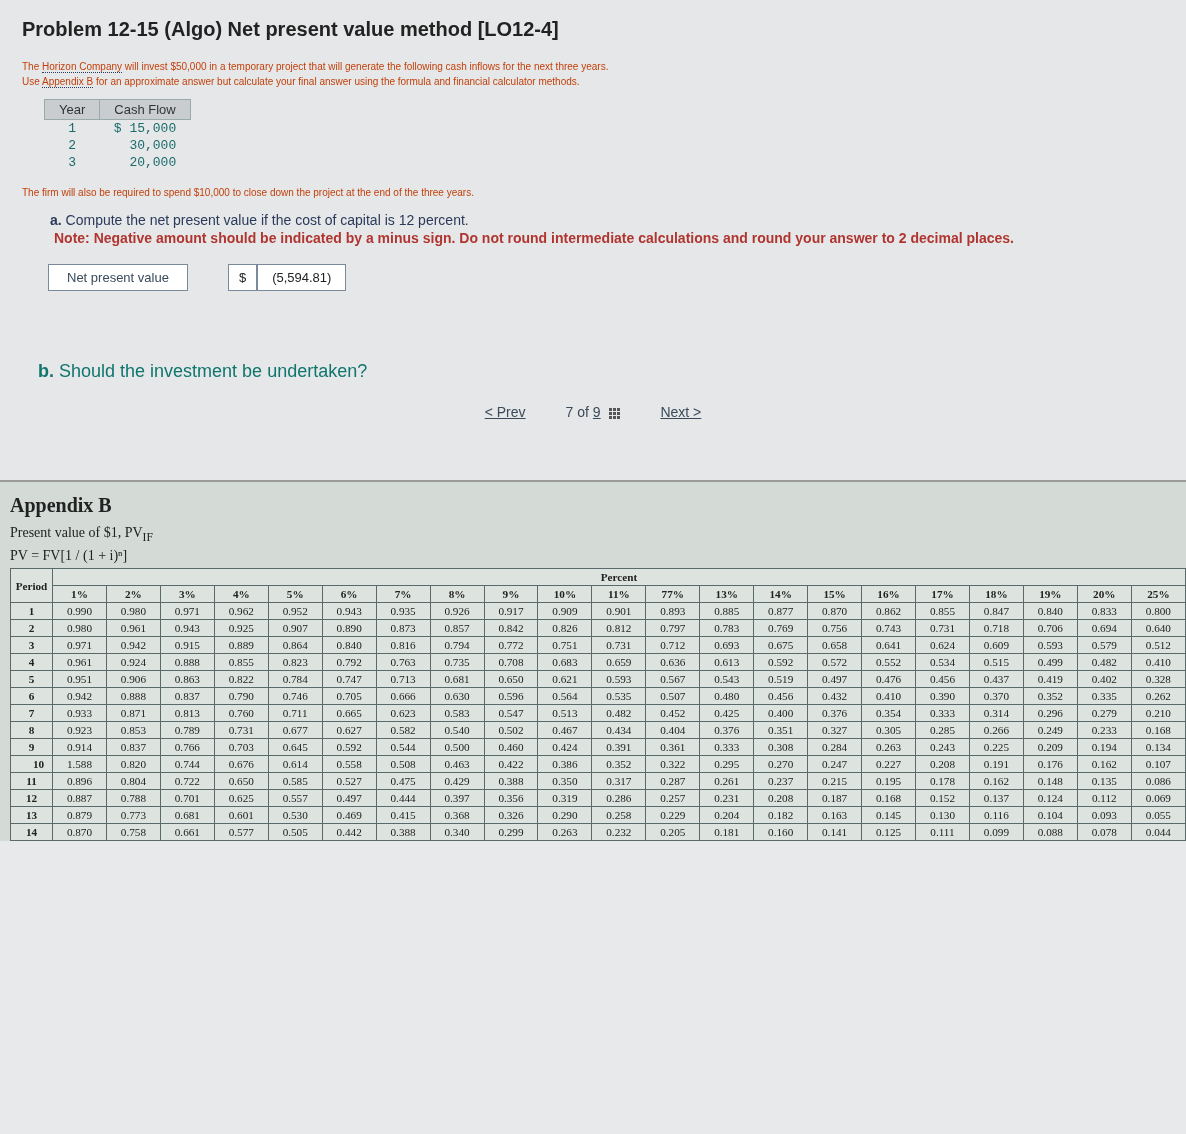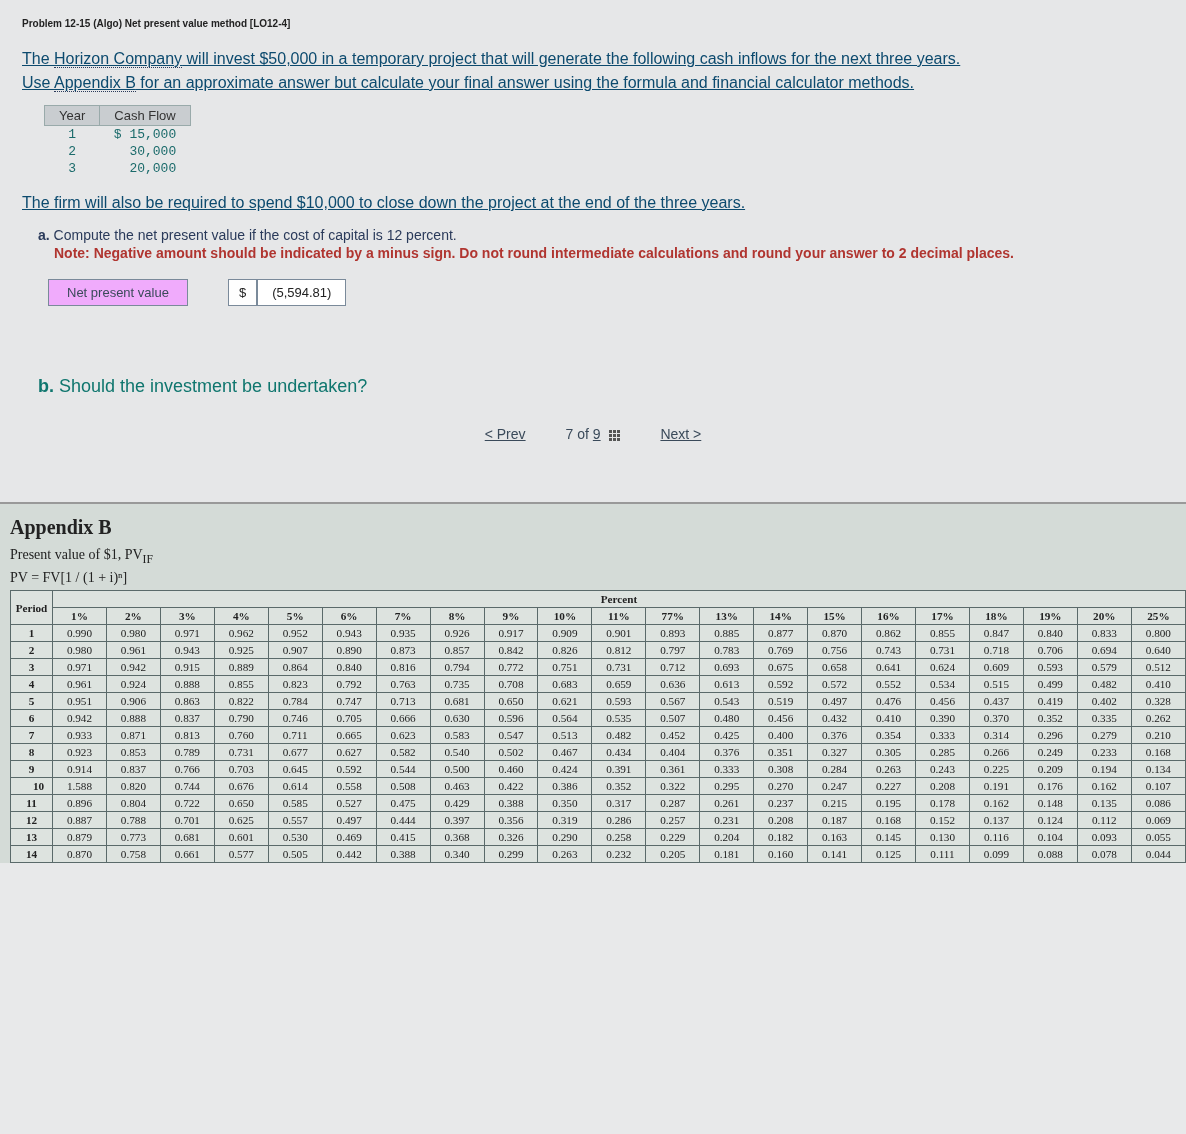--- a/index.html
+++ b/index.html
@@ -1,32 +1,32 @@
 <!DOCTYPE html>
 <html><head>
 <meta charset="utf-8">
 <style>
   * { box-sizing: border-box; margin: 0; padding: 0; }
   body { font-family: Arial, Helvetica, sans-serif; background: #e8e9ea; color: #222; width: 1186px; }
   .problem-panel { background: #e6e7e8; padding: 18px 22px 60px 22px; border-bottom:2px solid #999; }
-  .title { font-weight: bold; font-size: 10px; margin-bottom: 18px; }
-  .body-text { font-size: 16px; line-height: 1.5; color: #0c4a6e; margin-bottom: 6px; text-decoration: underline; }
+  .title { font-weight: bold; font-size: 20px; margin-bottom: 18px; }
+  .body-text { font-size: 10px; line-height: 1.5; color: #c2410c; margin-bottom: 6px; }
   .dotted { border-bottom: 1px dotted #2a3a5a; }
   .cf-table { margin: 10px 0 14px 22px; border-collapse: collapse; font-size: 13px; color: #1b6b6b; }
   .cf-table th { background:#c9cdd0; color:#333; font-weight: normal; padding: 2px 14px; border:1px solid #9aa; }
   .cf-table td { padding: 1px 14px; text-align:center; font-family: 'Courier New', monospace; }
   .cf-table td.amt { text-align:right; }
-  .part-a { font-size:14px; color:#2a3a5a; margin-left:16px; }
+  .part-a { font-size:14px; color:#2a3a5a; margin-left:28px; }
   .note { font-weight: bold; color:#b03530; font-size:14px; margin-left:32px; line-height:1.45; }
   .npv-row { display:flex; align-items:center; gap:0; margin: 16px 0 0 26px; }
-  .npv-label-box { border:1px solid #7a8a9a; padding:5px 18px; font-size:13px; color:#3a4a5a; background:#f0abfc; }
+  .npv-label-box { border:1px solid #7a8a9a; padding:5px 18px; font-size:13px; color:#3a4a5a; background:#ffffff; }
   .npv-dollar { border:1px solid #7a8a9a; border-left:1px solid #7a8a9a; padding:5px 10px; font-size:13px; background:#fefefe; margin-left:40px;}
   .npv-val { border:1px solid #7a8a9a; padding:5px 14px; font-size:13px; background:#fff; }
   .part-b { font-size:18px; color:#0f766e; margin:70px 0 0 16px; }
-  .pager { display:flex; justify-content:center; align-items:center; gap:40px; margin-top:29px; font-size:14px; color:#3a4a5a;}
+  .pager { display:flex; justify-content:center; align-items:center; gap:40px; margin-top:22px; font-size:14px; color:#3a4a5a;}
   .pager .nav { color:#3a4a5a; text-decoration:underline; cursor:pointer;}
   .pager .page u{ text-decoration: underline;}
   .grid-icon{ display:inline-block; width:12px; height:12px; vertical-align:middle;}
   .grid-icon span{display:block;float:left;width:3px;height:3px;background:#555;margin:0.5px;}
   .appendix-panel { background:#d4dbd7; padding:12px 0 0 10px; font-family: 'Times New Roman', serif; }
   .apx-title{ font-size:20px; font-weight:bold; margin-bottom:8px;}
   .apx-sub{ font-size:14px; margin-bottom:4px;}
   .pv-table{ border-collapse: collapse; font-size:11.2px; width:100%; table-layout:fixed;}
   .pv-table th, .pv-table td { border:1px solid #5a6a6a; padding:2px 1px; text-align:center; background:#dde3df; white-space:nowrap; overflow:hidden;}
   .pv-table th{ font-weight:bold; background:#dde3df;}

